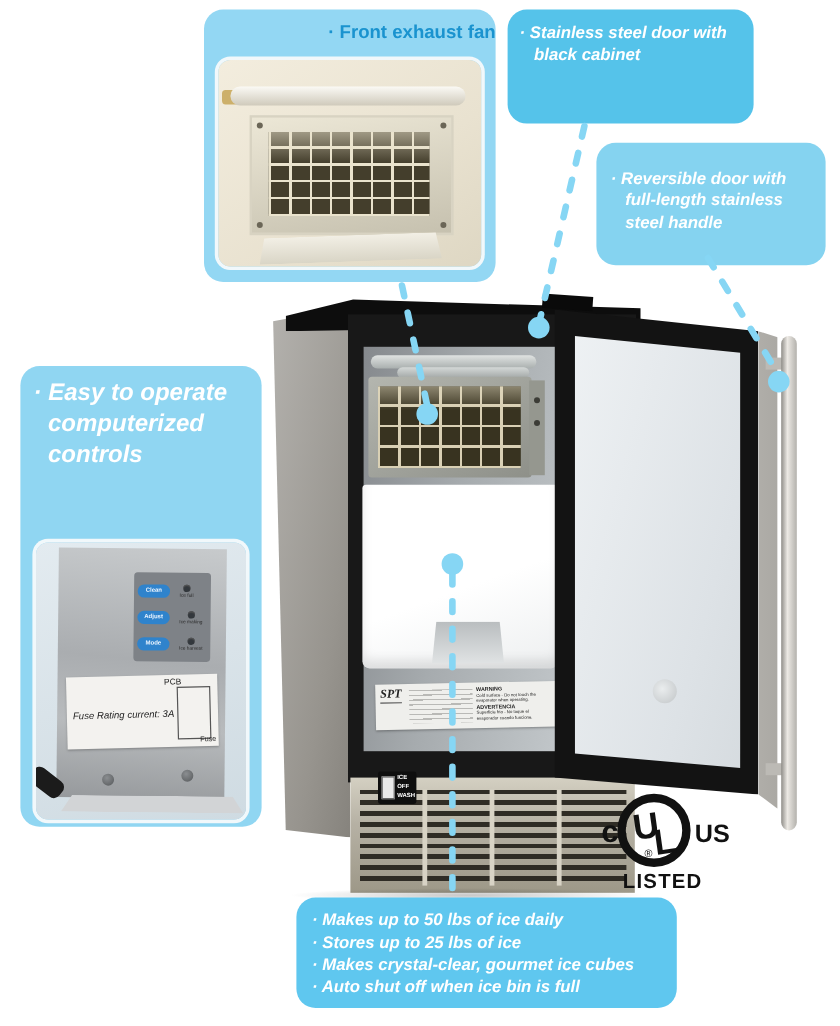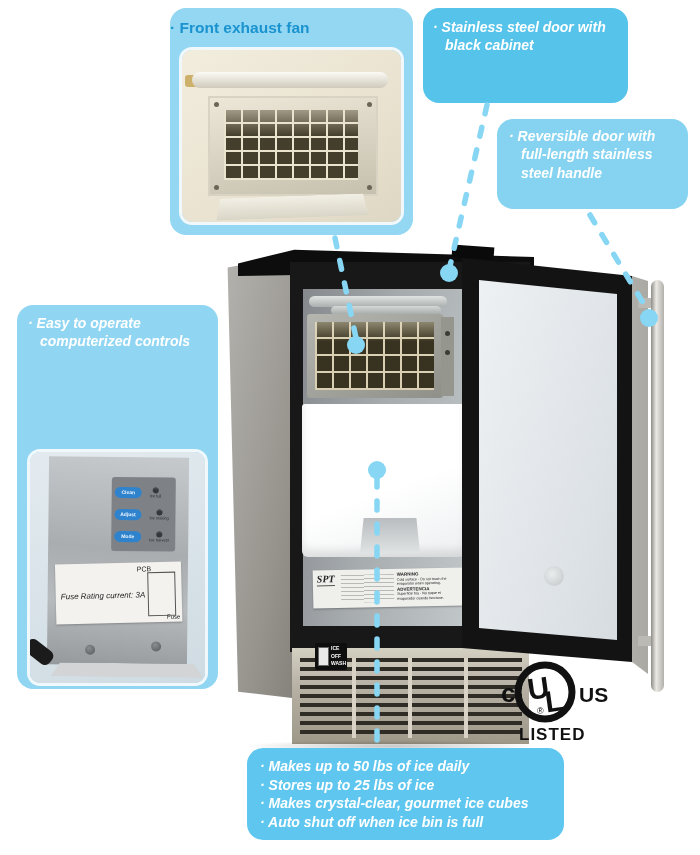--- a/index.html
+++ b/index.html
@@ -3,27 +3,27 @@
 <meta charset="utf-8">
 <style>
   html,body{margin:0;padding:0;background:#fff;}
   #stage{position:relative;width:700px;height:855px;background:#ffffff;overflow:hidden;
          font-family:"Liberation Sans",sans-serif;}
   .abs{position:absolute;}
 
   
   .box{position:absolute;border-radius:16px;color:#fff;font-weight:bold;box-sizing:border-box;}
   #box-fan{left:170px;top:8px;width:243px;height:227px;background:#93d7f3;}
-  #box-fan .title{color:#1a93cf;text-align:left;font-size:15.5px;font-weight:bold;padding-top:11px;}
+  #box-fan .title{color:#1a93cf;text-align:right;font-size:15.5px;font-weight:bold;padding-top:11px;}
   #box-door{left:423px;top:8px;width:205px;height:95px;background:#55c3ea;padding:10px 10px;}
-  #box-rev{left:497px;top:119px;width:191px;height:90px;background:#85d3f0;padding:8px 12px;}
+  #box-rev{left:497px;top:119px;width:191px;height:102px;background:#85d3f0;padding:20px 12px;}
   #box-left{left:17px;top:305px;width:201px;height:384px;background:#90d6f2;padding:9px 11px;}
   #box-bottom{left:247px;top:748px;width:317px;height:92px;background:#5fc7ef;padding:9px 8px 9px 13px;}
   .co-item{font-size:14px;line-height:1.32;padding-left:12px;text-indent:-12px;font-style:italic;}
-  #box-left .co-item{font-size:14px;line-height:1.3;}
+  #box-left .co-item{font-size:20px;line-height:1.3;}
   #box-bottom .co-item{font-size:14px;line-height:1.33;}
 
   
   #fan-photo{left:182px;top:50px;width:219px;height:172px;border-radius:10px;
     background:linear-gradient(145deg,#f3edde 0%,#e9e2d0 60%,#ded7c3 100%);
     box-shadow:0 0 0 3px rgba(252,252,252,.9);overflow:hidden;}
   #fan-tube{left:10px;top:22px;width:196px;height:16px;border-radius:8px;
     background:linear-gradient(#fbfaf5,#cfcabb);}
   #fan-nub{left:3px;top:25px;width:14px;height:12px;border-radius:3px;background:#cdb06a;}
   #fan-plate{left:26px;top:46px;width:166px;height:96px;border:2px solid #d8d3c2;

